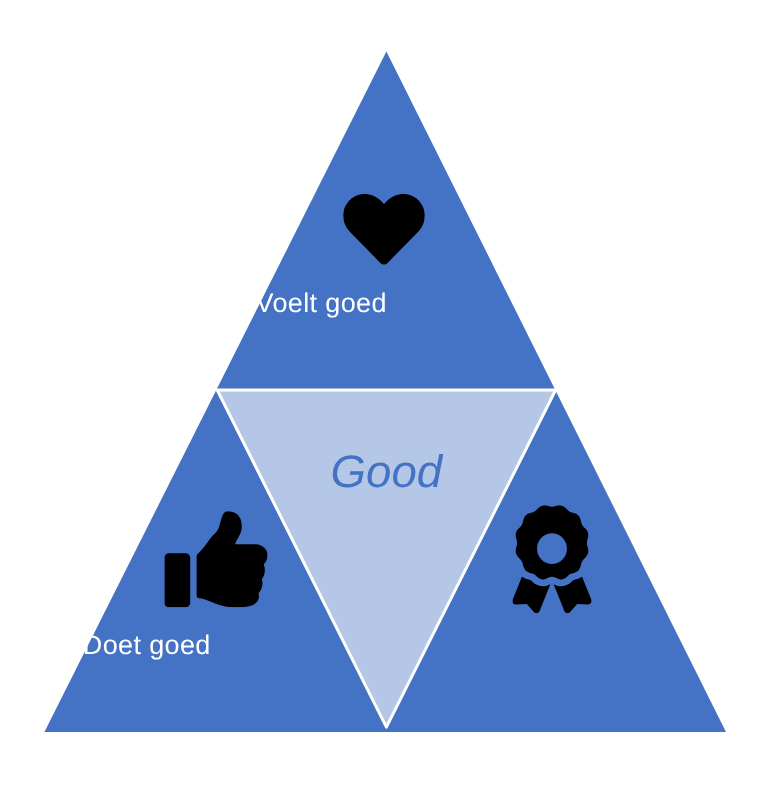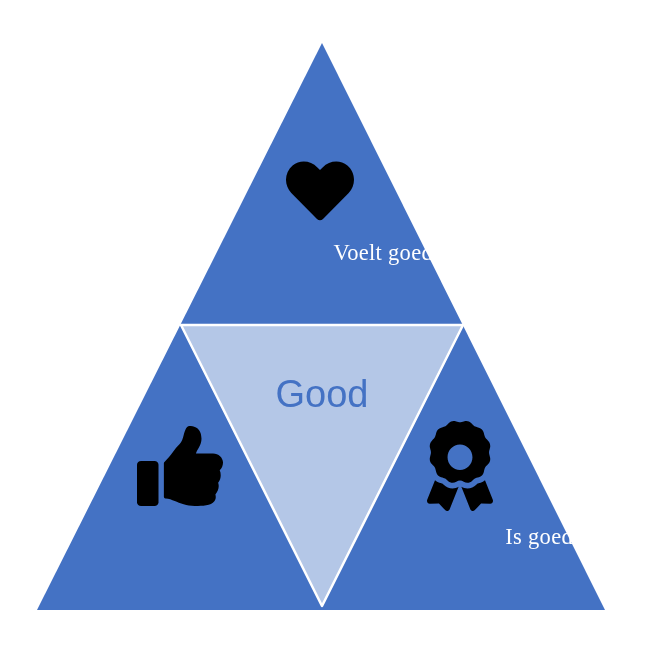--- a/index.html
+++ b/index.html
@@ -37,37 +37,37 @@
     display: block;
     width: 100%;
     height: 100%;
   }
   .icon path, .icon rect {
     fill: var(--icon-color, #000000);
   }
   .section-label {
     position: absolute;
     width: 220px;
-    text-align: right;
+    text-align: left;
     color: var(--label-color, #ffffff);
     font-size: 22.5px;
     letter-spacing: 0.3px;
     line-height: 28px;
     transform: translate(-50%, -50%);
     white-space: nowrap;
-    font-family: Liberation Serif, serif;
   }
   .center-title {
     position: absolute;
     left: 322px;
     top: 394px;
     transform: translate(-50%, -50%);
     text-align: right;
     color: var(--title-color, #4472C4);
     font-size: 38px;
+    font-style: italic;
     line-height: 56px;
     white-space: nowrap;
   }
 </style>
 </head>
 <body>
 
 <div class="canvas">
 
   <svg class="tri-svg" width="647" height="667" viewBox="0 0 647 667">
@@ -85,21 +85,21 @@
   <div class="center-title">
     <div>Good</div>
   </div>
 
   <span class="icon" style="left:137px; top:426px; width:86px; height:80px;">
     <svg viewBox="0 0 512 512" preserveAspectRatio="none">
       <path d="M104 224H24c-13.255 0-24 10.745-24 24v240c0 13.255 10.745 24 24 24h80c13.255 0 24-10.745 24-24V248c0-13.255-10.745-24-24-24z"></path>
       <path d="M384 81.452c0 42.416-25.97 66.208-33.277 94.548h101.723c33.397 0 59.397 27.746 59.554 58.098.084 17.938-7.546 37.249-19.439 49.197l-.11.11c9.836 23.337 8.237 56.037-9.308 79.469 8.681 25.895-.069 57.704-16.382 74.757 4.298 17.598 2.244 32.575-6.148 44.632C440.202 511.587 389.616 512 346.839 512l-2.845-.001c-48.287-.017-87.806-17.598-119.56-31.725-15.957-7.099-36.821-15.887-52.651-16.178-6.54-.12-11.783-5.457-11.783-11.998v-213.77c0-3.2 1.282-6.271 3.558-8.521 39.614-39.144 56.648-80.587 89.117-113.111 14.804-14.832 20.188-37.236 25.393-58.902C282.515 39.293 291.817 0 312 0c24 0 72 8 72 81.452z"></path>
     </svg>
   </span>
+  <div class="section-label" style="left:179px; top:538px;">Doet goed</div>
 
   <span class="icon" style="left:427px; top:421px; width:66px; height:90px;">
     <svg viewBox="0 0 384 512" preserveAspectRatio="none">
       <path d="M97.12 362.63c-8.69-8.69-4.16-6.24-25.12-11.85-9.51-2.55-17.87-7.45-25.43-13.32L1.2 448.7c-4.39 10.77 3.81 22.47 15.43 22.03l52.69-2.01L105.56 507c8 8.44 22.04 5.81 26.43-4.96l52.05-127.62c-10.84 6.04-22.87 9.58-35.31 9.58-19.5 0-37.82-7.59-51.61-21.37zM382.8 448.7l-45.37-111.24c-7.56 5.88-15.92 10.77-25.43 13.32-21.07 5.64-16.45 3.18-25.12 11.85-13.79 13.78-32.12 21.37-51.62 21.37-12.44 0-24.47-3.55-35.31-9.58L252 502.04c4.39 10.77 18.44 13.4 26.43 4.96l36.25-38.28 52.69 2.01c11.62.44 19.82-11.27 15.43-22.03zM263 340c15.28-15.55 17.03-14.21 38.79-20.14 13.89-3.79 24.75-14.84 28.47-28.98 7.48-28.4 5.54-24.97 25.95-45.75 10.17-10.35 14.14-25.44 10.42-39.58-7.47-28.38-7.48-24.42 0-52.83 3.72-14.14-.25-29.23-10.42-39.58-20.41-20.78-18.47-17.36-25.95-45.75-3.72-14.14-14.58-25.19-28.47-28.98-27.88-7.61-24.52-5.62-44.95-26.41-10.17-10.35-25-14.4-38.89-10.61-27.87 7.6-23.98 7.61-51.9 0-13.89-3.79-28.72.25-38.89 10.61-20.41 20.78-17.05 18.8-44.94 26.41-13.89 3.79-24.75 14.84-28.47 28.98-7.47 28.39-5.54 24.97-25.95 45.75-10.17 10.35-14.15 25.44-10.42 39.58 7.47 28.36 7.48 24.4 0 52.82-3.72 14.14.25 29.23 10.42 39.59 20.41 20.78 18.47 17.35 25.95 45.75 3.72 14.14 14.58 25.19 28.47 28.98 22.87 6.23 24.17 4.75 38.78 20.14 13.05 13.28 33.81 15.63 49.52 5.61a40.15 40.15 0 0 1 43.28 0c15.71 10.02 36.46 7.67 49.52-5.61zm-143.5-133.93c0-40.04 32.46-72.5 72.5-72.5s72.5 32.46 72.5 72.5c0 40.04-32.46 72.5-72.5 72.5s-72.5-32.46-72.5-72.5z"></path>
     </svg>
   </span>
-  <div class="section-label" style="left:463px; top:537px;">Is goed</div>
 
 </div>
 
 </body></html>

